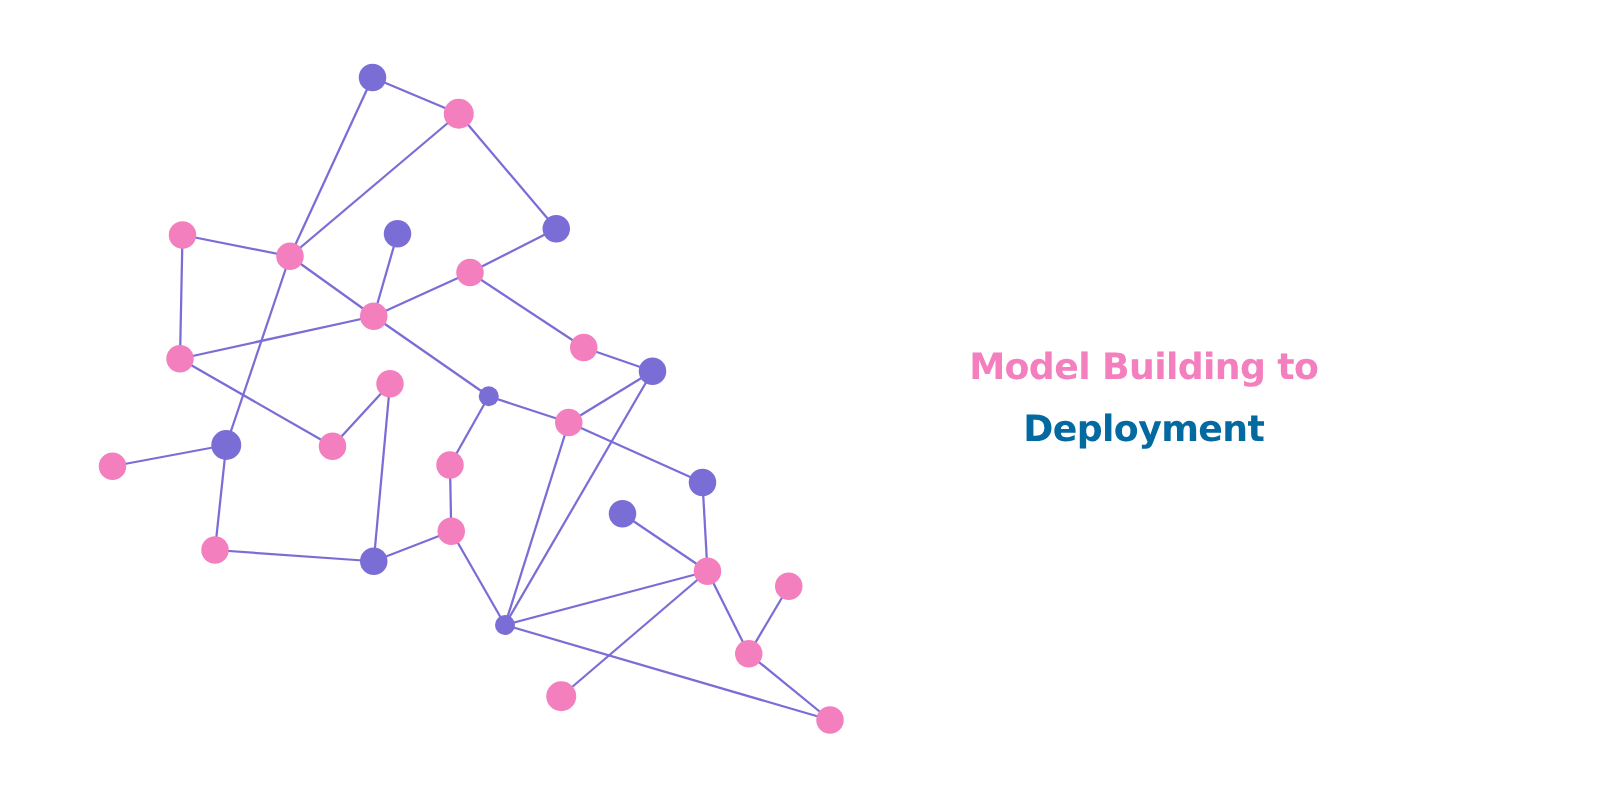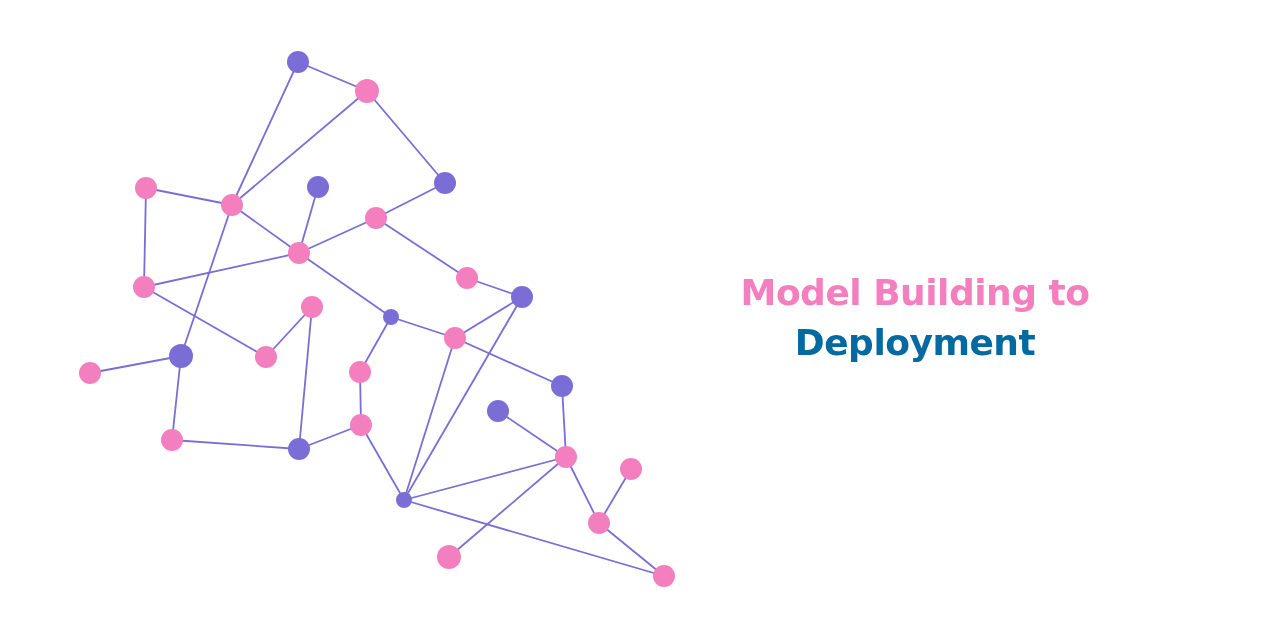--- a/index.html
+++ b/index.html
@@ -12,21 +12,21 @@
       position: absolute; left: 720px; top: 268px; width: 390px;
       text-align: center;
     }
     .title {
       font-family: "DejaVu Sans", sans-serif; font-weight: bold;
       font-size: 106px; line-height: 100px; letter-spacing: -3px;
       margin: 0 0 0 14px; text-align: left;
     }
     .subtitle1, .subtitle2 {
       font-family: "DejaVu Sans", sans-serif; font-weight: bold;
-      font-size: 36px; line-height: 50px; letter-spacing: -0.5px;
+      font-size: 29px; line-height: 50px; letter-spacing: -0.5px;
     }
   </style>
 </head>
 <body>
 
 <svg id="graph" width="1280" height="640" viewBox="0 0 1280 640" xmlns="http://www.w3.org/2000/svg">
   <g id="edges">
       <line x1="298" y1="62" x2="367" y2="91" stroke="#7A6ED6" stroke-width="1.8"></line>
       <line x1="298" y1="62" x2="232" y2="205" stroke="#7A6ED6" stroke-width="1.8"></line>
       <line x1="367" y1="91" x2="232" y2="205" stroke="#7A6ED6" stroke-width="1.8"></line>

